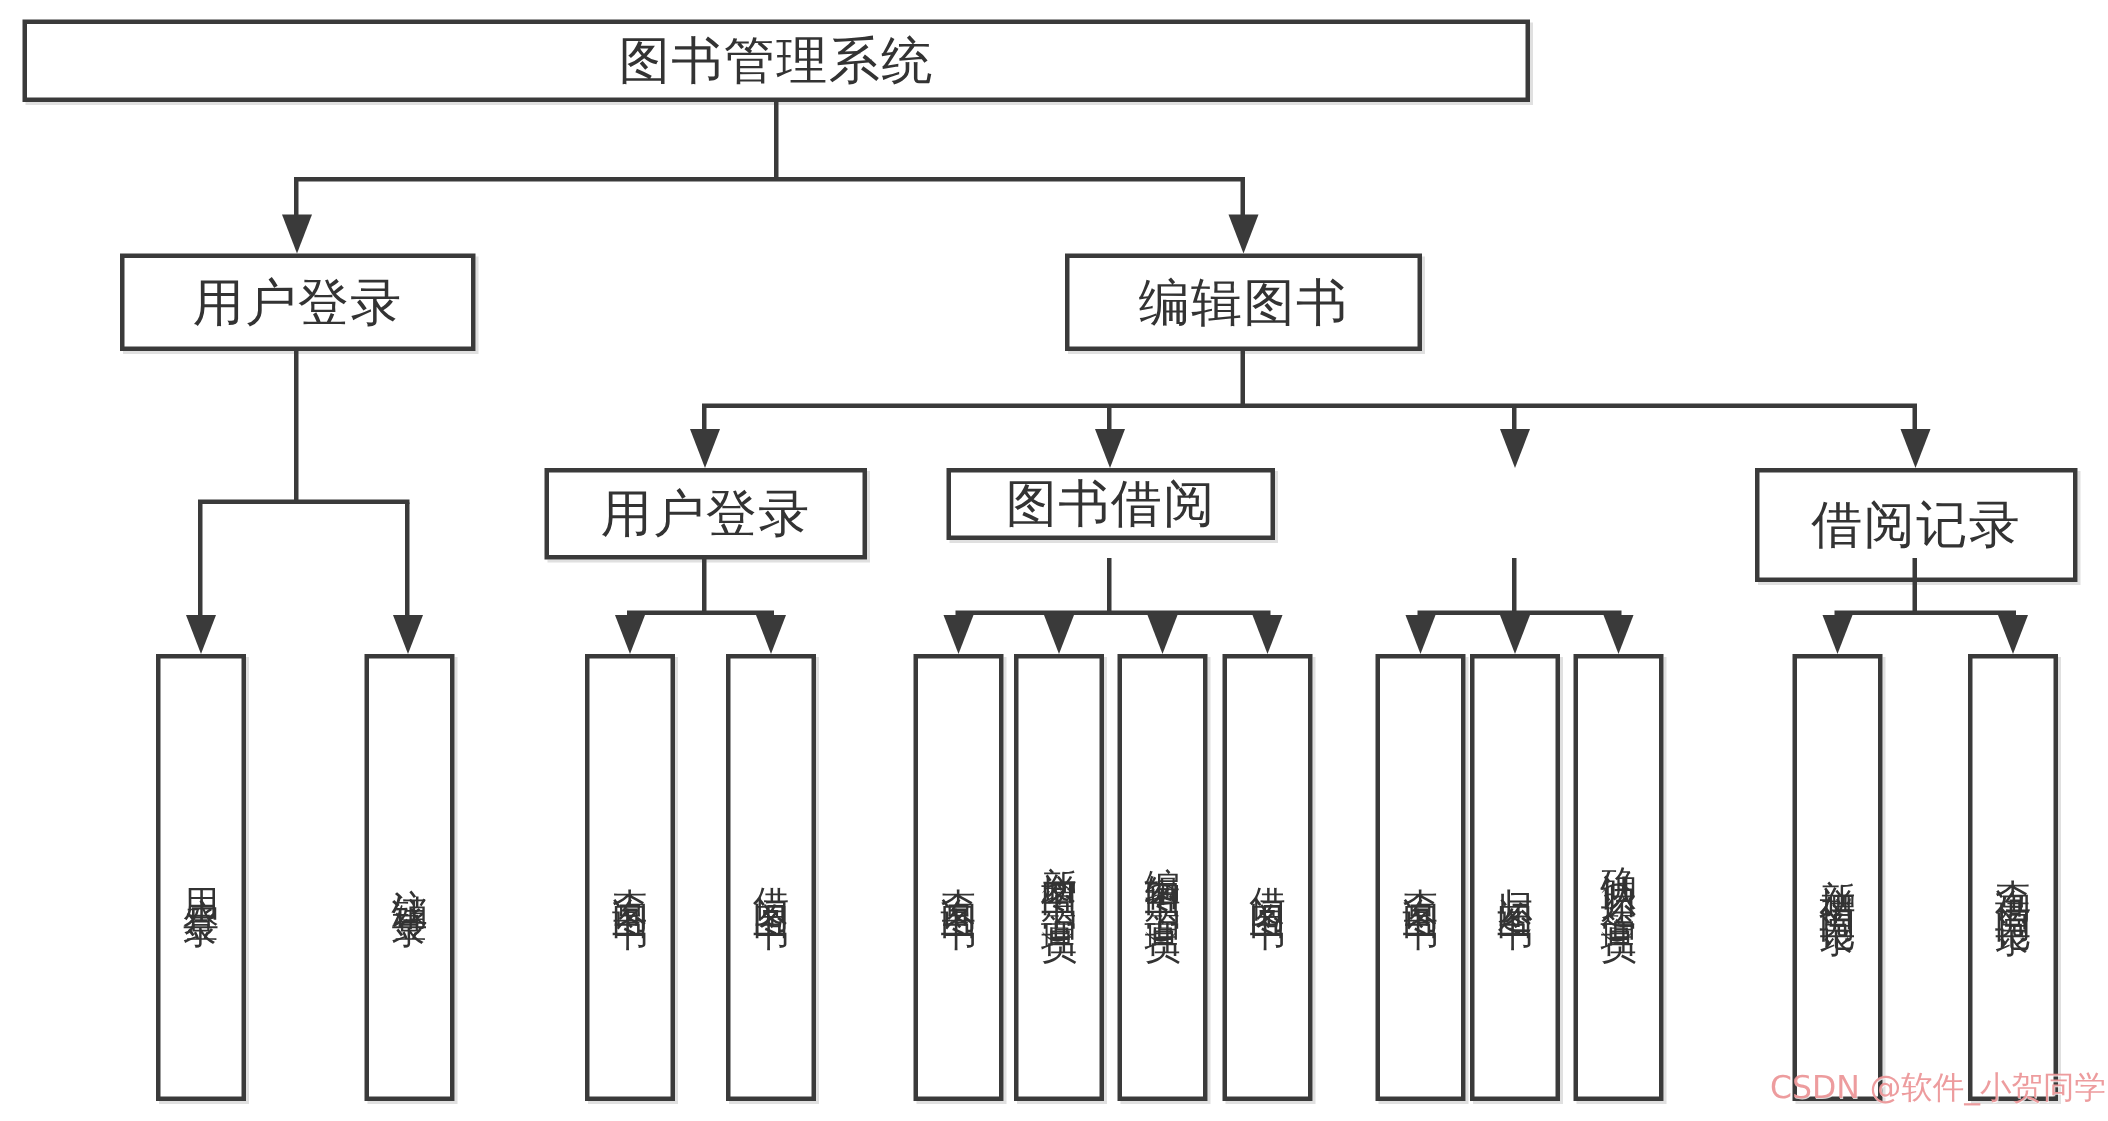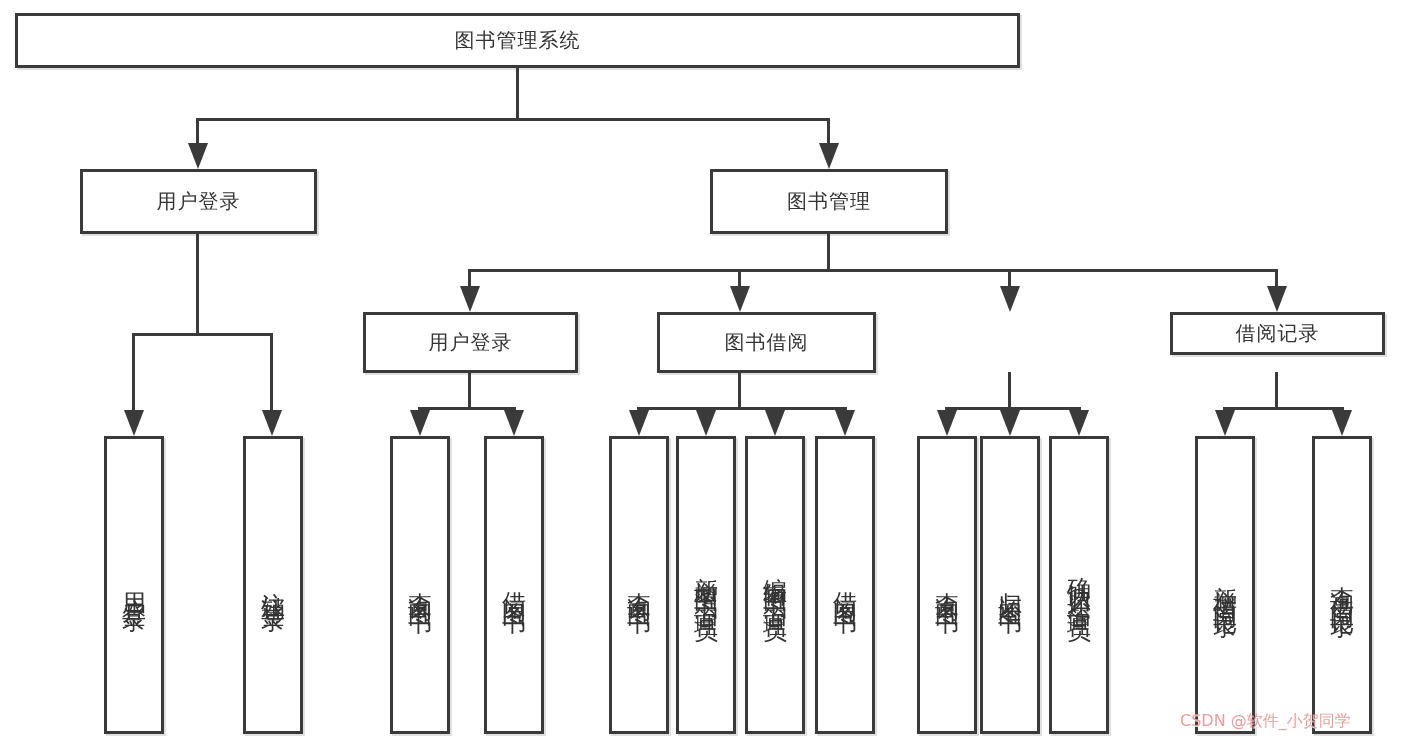--- a/index.html
+++ b/index.html
@@ -12,21 +12,21 @@
   }
   .box{
     position:absolute;
     box-sizing:border-box;
     border:3px solid #3a3a3a;
     background:#ffffff;
     display:flex;align-items:center;justify-content:center;
     color:#333333;
     box-shadow:2px 2px 0 rgba(130,130,130,0.25);
   }
-  .hlabel{font-size:20px;letter-spacing:1px;white-space:nowrap;}
+  .hlabel{font-size:34px;letter-spacing:1px;white-space:nowrap;}
   .leaf{
     position:absolute;
     box-sizing:border-box;
     top:436px;height:298px;width:60px;
     border:3px solid #3a3a3a;
     background:#ffffff;
     display:flex;align-items:center;justify-content:center;
     box-shadow:2px 2px 0 rgba(130,130,130,0.25);
   }
   .vtext{
@@ -42,53 +42,53 @@
   .h{position:absolute;height:3px;background:#3a3a3a;}
   .arrow{
     position:absolute;width:0;height:0;
     border-left:10px solid transparent;
     border-right:10px solid transparent;
     border-top:26px solid #3a3a3a;
   }
   .watermark{
     position:absolute;
     left:1180px;top:711px;
-    font-size:16px;
+    font-size:21px;
     color:rgba(235,148,150,0.92);
     text-shadow:0.5px 0.5px 0 rgba(255,255,255,0.8);
     white-space:nowrap;
   }
 </style>
 </head>
 <body>
 
 <div class="stage">
 
   <div class="box" style="left:15px;top:13px;width:1005px;height:55px">
     <span class="hlabel">图书管理系统</span>
   </div>
 
   <div class="box" style="left:80px;top:169px;width:237px;height:65px">
     <span class="hlabel">用户登录</span>
   </div>
 
   <div class="box" style="left:710px;top:169px;width:238px;height:65px">
-    <span class="hlabel">图书管理</span>
+    <span class="hlabel">编辑图书</span>
   </div>
 
   <div class="box" style="left:363px;top:312px;width:215px;height:61px">
     <span class="hlabel">用户登录</span>
   </div>
 
-  <div class="box" style="left:657px;top:312px;width:219px;height:61px">
+  <div class="box" style="left:631px;top:312px;width:219px;height:48px">
     <span class="hlabel">图书借阅</span>
   </div>
 
 
-  <div class="box" style="left:1170px;top:312px;width:215px;height:43px">
+  <div class="box" style="left:1170px;top:312px;width:215px;height:76px">
     <span class="hlabel">借阅记录</span>
   </div>
 
   <div class="leaf" style="left:104px">
     <span class="vtext">用户登录</span>
   </div>
   <div class="leaf" style="left:243px">
     <span class="vtext">注销登录</span>
   </div>
 

